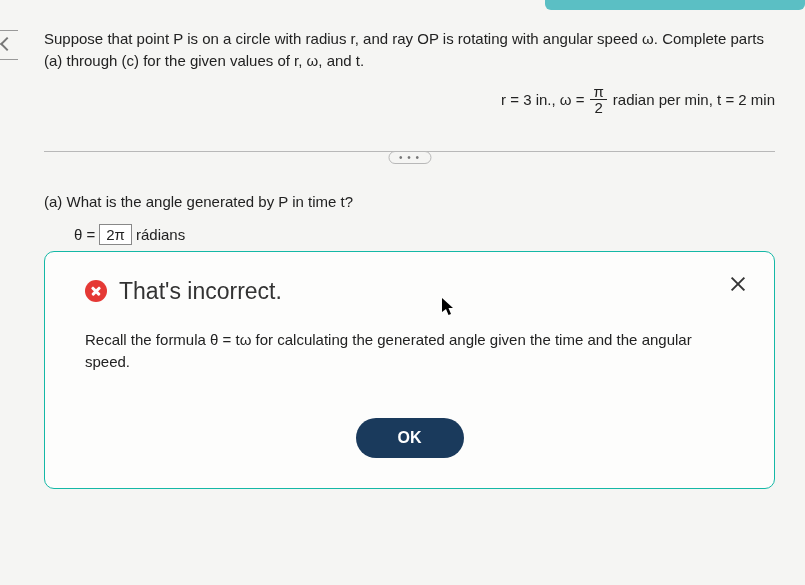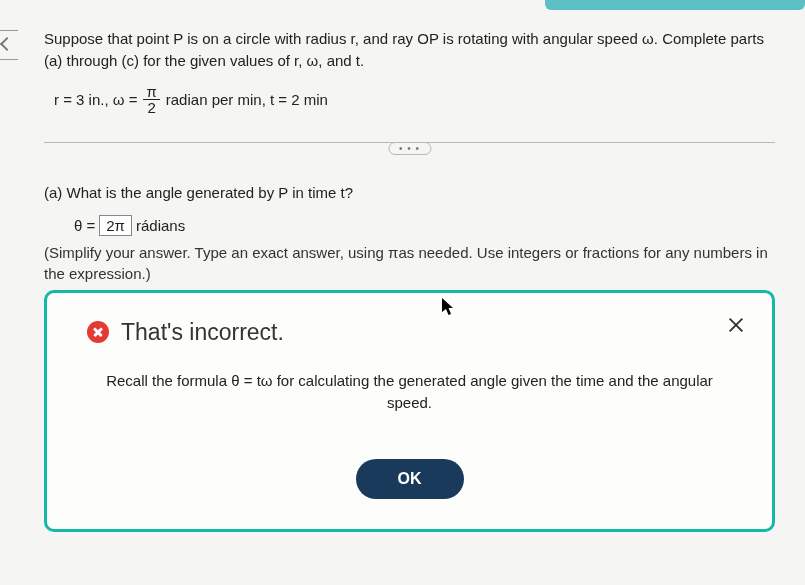--- a/index.html
+++ b/index.html
@@ -35,24 +35,25 @@
       width: 8px; height: 8px;
       border-left: 2px solid #777;
       border-bottom: 2px solid #777;
       transform: rotate(45deg);
     }
     .content {
       padding: 28px 30px 18px 44px;
     }
     .problem-text { line-height: 1.45; margin-bottom: 12px; }
     .given {
-      margin: 12px 0 27px 10px;
+      margin: 12px 0 36px 10px;
       display: flex;
       align-items: center;
       gap: 2px;
+      justify-content: flex-end;
     }
     .frac {
       display: inline-flex;
       flex-direction: column;
       align-items: center;
       vertical-align: middle;
       margin: 0 4px;
       line-height: 1;
     }
     .frac .num { border-bottom: 1px solid #222; padding: 0 3px; }
@@ -93,21 +94,21 @@
       padding: 1px 6px;
       min-width: 28px;
       text-align: right;
     }
     .hint {
       color: #333;
       line-height: 1.4;
     }
     .feedback {
       margin-top: 6px;
-      border: 3px solid #14b8a6;
+      border: 1px solid #14b8a6;
       border-radius: 10px;
       background: #fdfdfc;
       padding: 26px 40px 30px 40px;
       position: relative;
     }
     .fb-head {
       display: flex;
       align-items: center;
       gap: 12px;
       font-size: 23px;
@@ -139,21 +140,21 @@
     }
     .close-x::before, .close-x::after {
       content: "";
       position: absolute;
       left: 50%; top: 50%;
       width: 18px; height: 2px;
       background: #333;
     }
     .close-x::before { transform: translate(-50%,-50%) rotate(45deg); }
     .close-x::after  { transform: translate(-50%,-50%) rotate(-45deg); }
-    .fb-body { line-height: 1.5; margin-bottom: 44px; text-align: center; }
+    .fb-body { line-height: 1.5; margin-bottom: 44px; }
     .ok-btn {
       display: block;
       margin: 0 auto;
       background: #1a3a5c;
       color: #fff;
       border: none;
       border-radius: 22px;
       padding: 11px 42px;
       font-size: 16px;
       cursor: pointer;
@@ -192,21 +193,20 @@
   </div>
 
   <p class="part-a">(a) What is the angle generated by P in time t?</p>
 
   <div class="answer-line">
     <span>θ =</span>
     <span class="answer-box">2π</span>
     <span>rádians</span>
   </div>
 
-  <p class="hint">(Simplify your answer. Type an exact answer, using πas needed. Use integers or fractions for any numbers in the expression.)</p>
 
   <div class="feedback">
     <div class="close-x"></div>
     <div class="fb-head">
       <span class="x-circle"></span>
       <span>That's incorrect.</span>
     </div>
     <p class="fb-body">Recall the formula θ = tω for calculating the generated angle given the time and the angular speed.</p>
     <button class="ok-btn">OK</button>
   </div>

